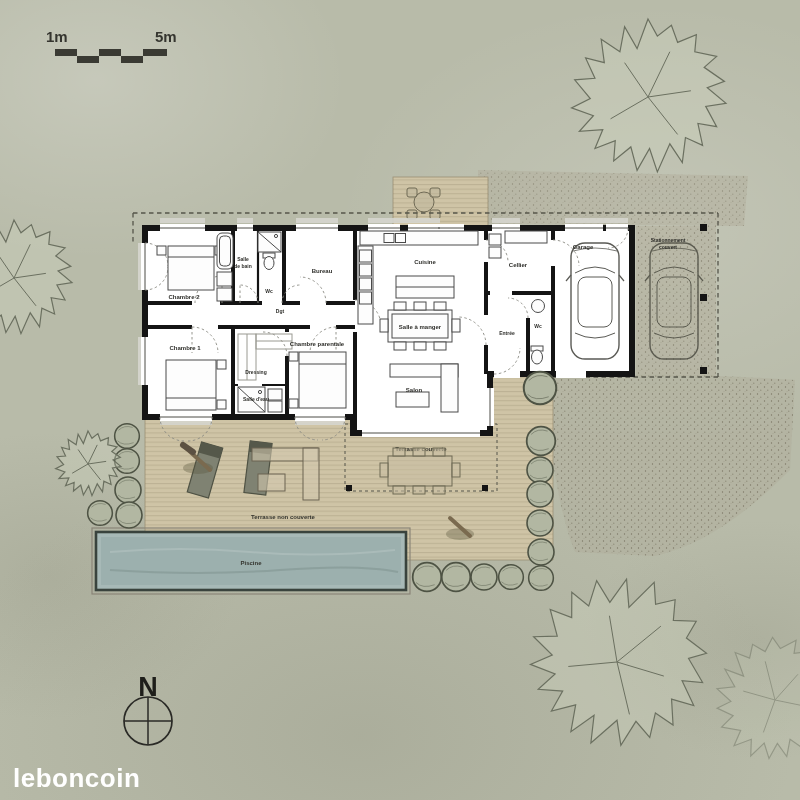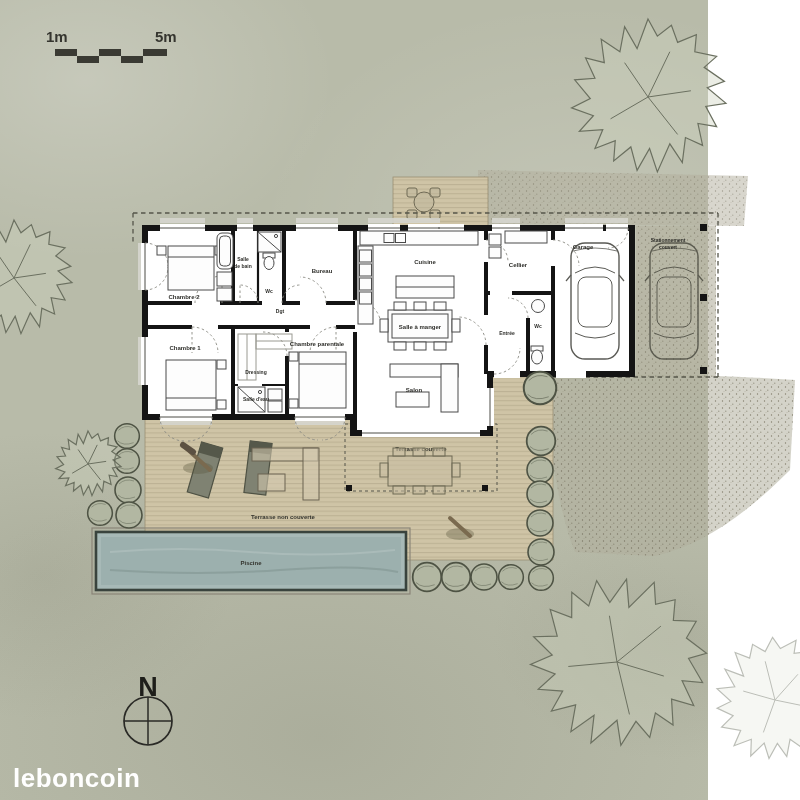--- a/index.html
+++ b/index.html
@@ -1,21 +1,21 @@
 <!DOCTYPE html>
 <html><head>
 <meta charset="utf-8">
 <style>
   html,body{margin:0;padding:0;}
   body{
     width:800px;height:800px;overflow:hidden;
     font-family:"Liberation Sans", sans-serif;
   }
   .canvas{
-    position:relative;width:708px;height:800px;
+    position:relative;width:800px;height:800px;
     background-color:#b8bba9;
     background-image:
       radial-gradient(420px 300px at 12% 10%, rgba(255,255,255,.20), transparent 60%),
       radial-gradient(520px 360px at 82% 28%, rgba(255,255,255,.15), transparent 62%),
       radial-gradient(640px 420px at 45% 92%, rgba(150,152,134,.38), transparent 68%),
       radial-gradient(320px 240px at 6% 72%, rgba(148,150,132,.32), transparent 60%),
       radial-gradient(300px 200px at 95% 80%, rgba(150,152,134,.30), transparent 60%);
   }
   svg{position:absolute;left:0;top:0;}
   .roomlabel{font-size:6px;font-weight:700;fill:#2e2e2a;text-anchor:middle;}

